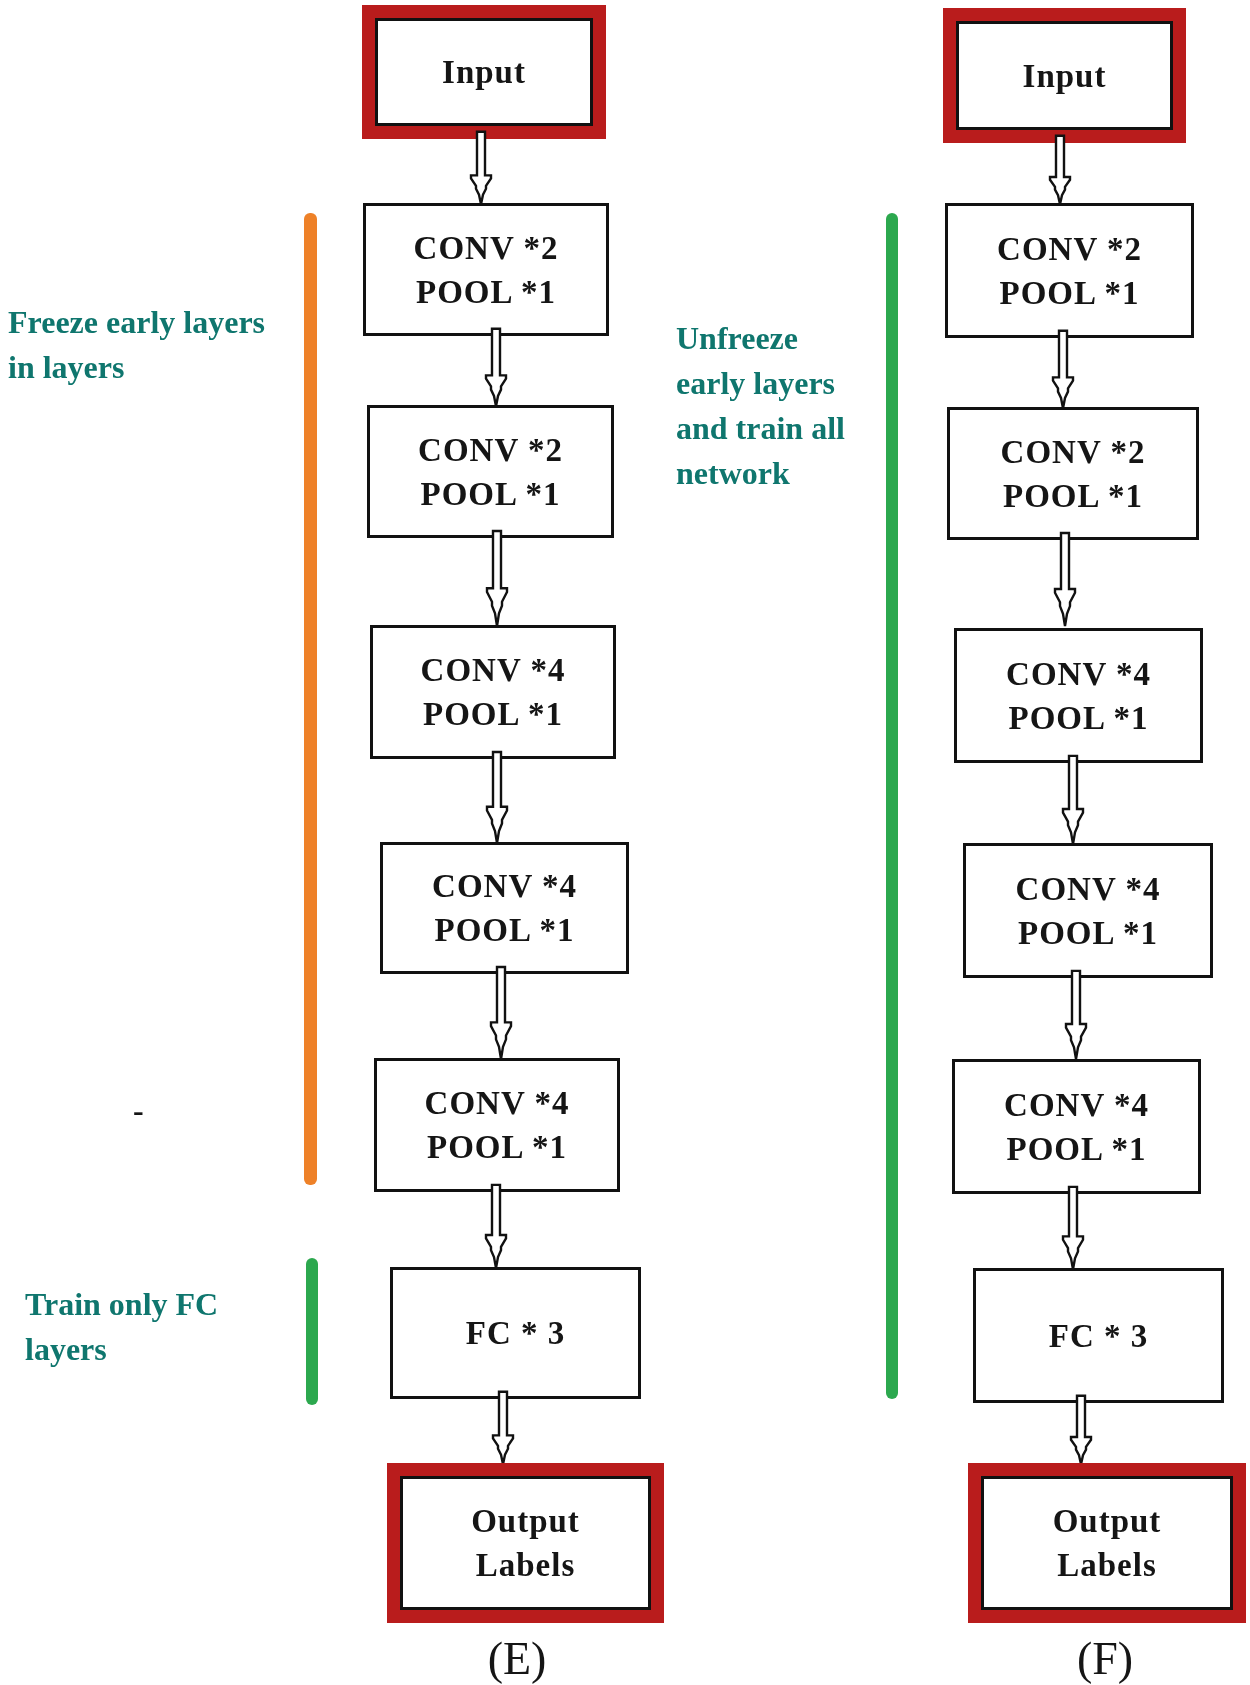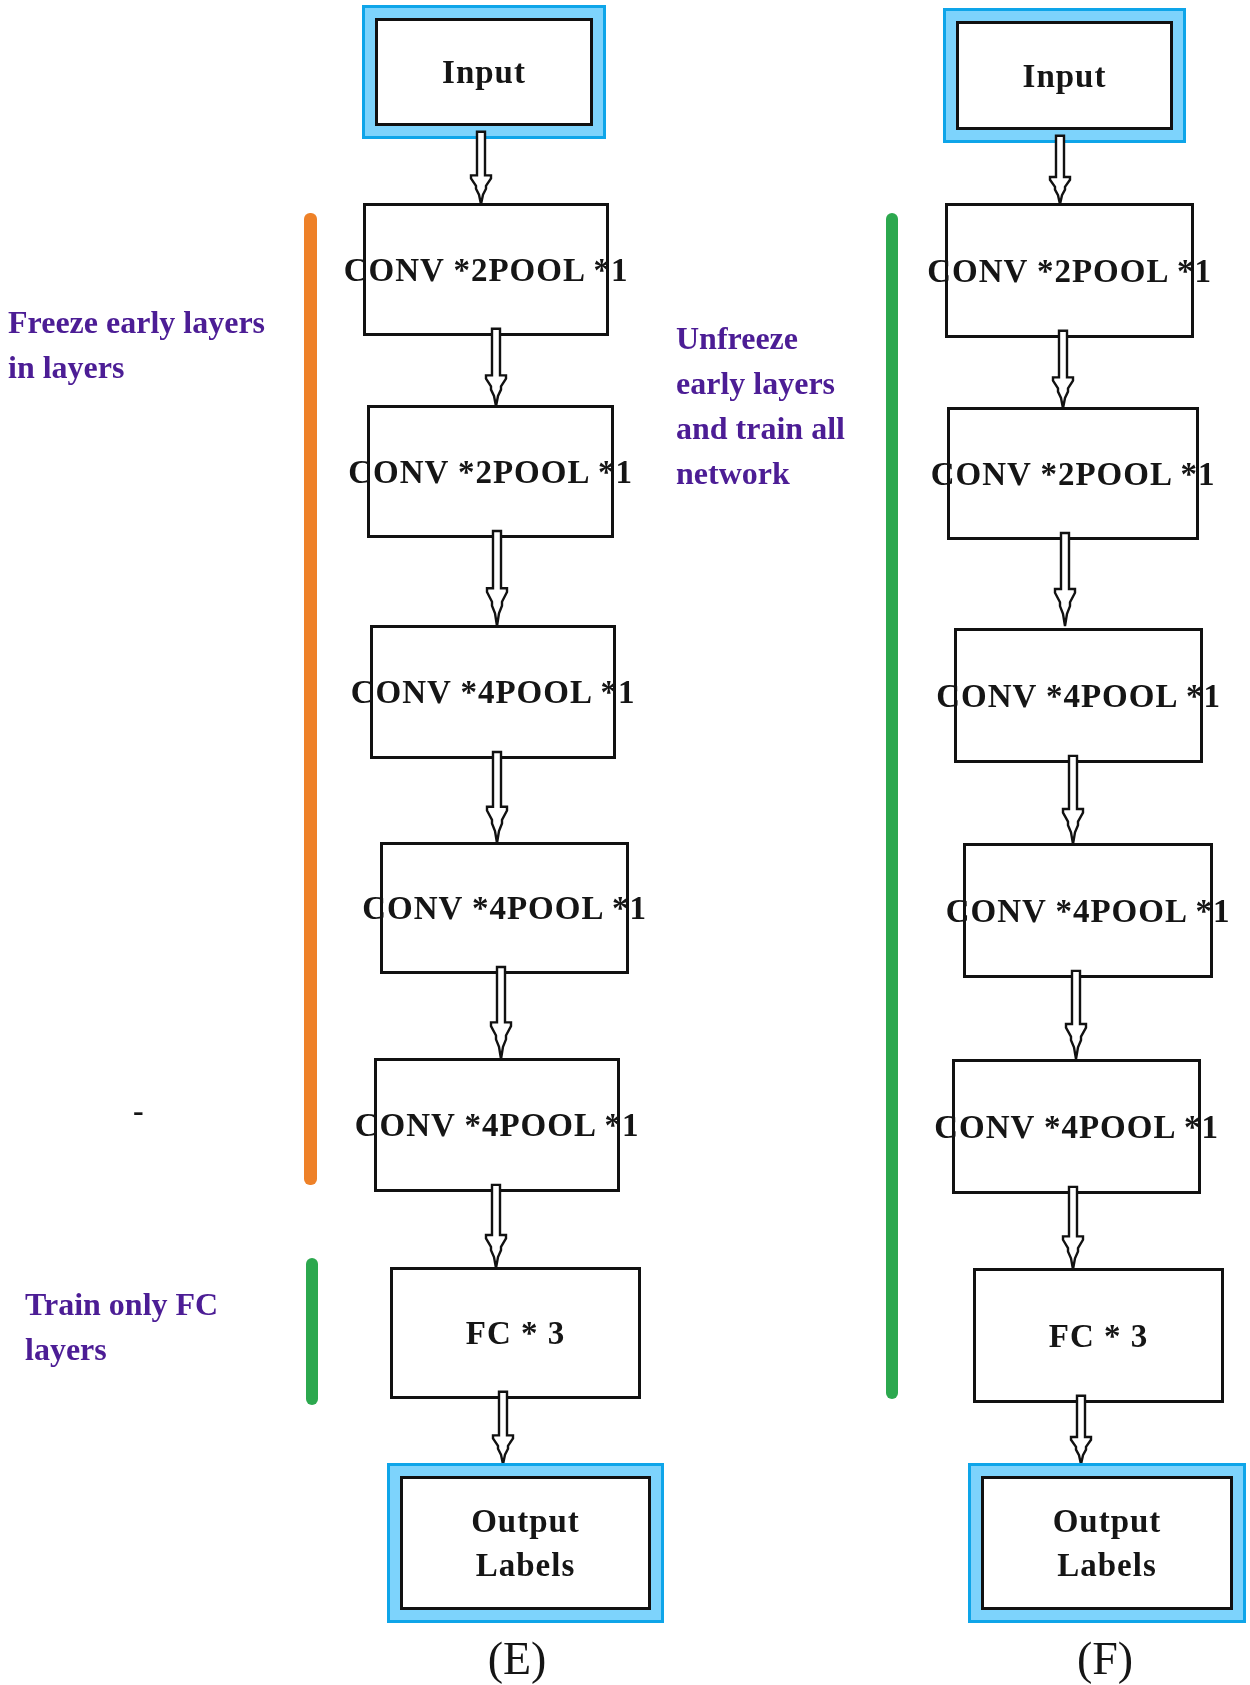--- a/index.html
+++ b/index.html
@@ -9,49 +9,49 @@
     background:#ffffff;
     font-family:"Liberation Serif","DejaVu Serif",serif;
     color:#151515;
     overflow:hidden;
   }
   
   .box{
     position:absolute;
     border:3px solid #111;
     background:#fff;
-    display:flex;flex-direction:row;
+    display:flex;flex-direction:column;
     align-items:center;justify-content:center;
   }
   .box .bt{
     font-weight:700;font-size:33px;line-height:44px;
     letter-spacing:1px;white-space:nowrap;
   }
   
   .dbox{
-    position:absolute;border:3px solid #0ea5e9;background:#7dd3fc;text-decoration:underline;
+    position:absolute;border:3px solid #b91c1c;background:#b91c1c;text-decoration:underline;
   }
   .dbox .dinner{
     position:absolute;inset:10px;border:3px solid #111;background:#fff;
     display:flex;flex-direction:column;align-items:center;justify-content:center;
     text-align:center;
   }
   .dbox .bt{
     font-weight:700;font-size:33px;line-height:44px;
     letter-spacing:1px;white-space:nowrap;
   }
   
   .arrow{position:absolute;width:26px;overflow:visible;}
   .arrow path{fill:#ffffff;stroke:#111;stroke-width:2.4;}
   
   .bar{position:absolute;border-radius:6px;}
   
   .note{
     position:absolute;font-weight:700;font-size:32px;line-height:45px;
-    white-space:nowrap;color:#4c1d95;
+    white-space:nowrap;color:#0f766e;
   }
   
   .caption{
     position:absolute;font-size:46px;font-weight:400;
     text-align:center;width:140px;white-space:nowrap;
   }
   .stray{
     position:absolute;font-weight:700;font-size:32px;line-height:32px;
   }
 </style>

